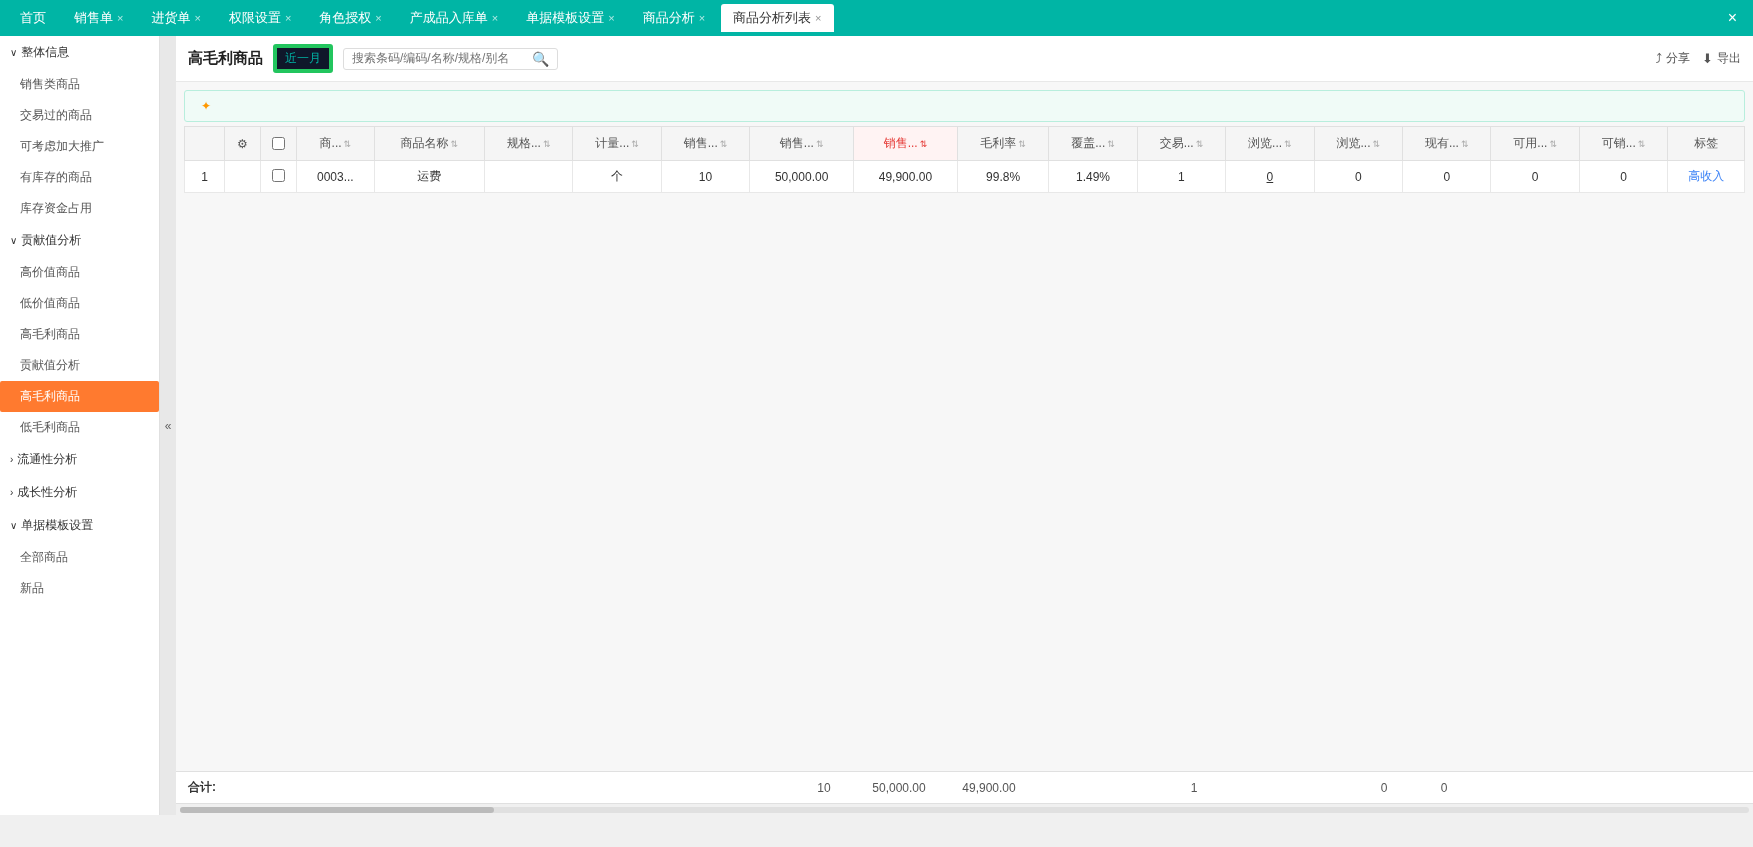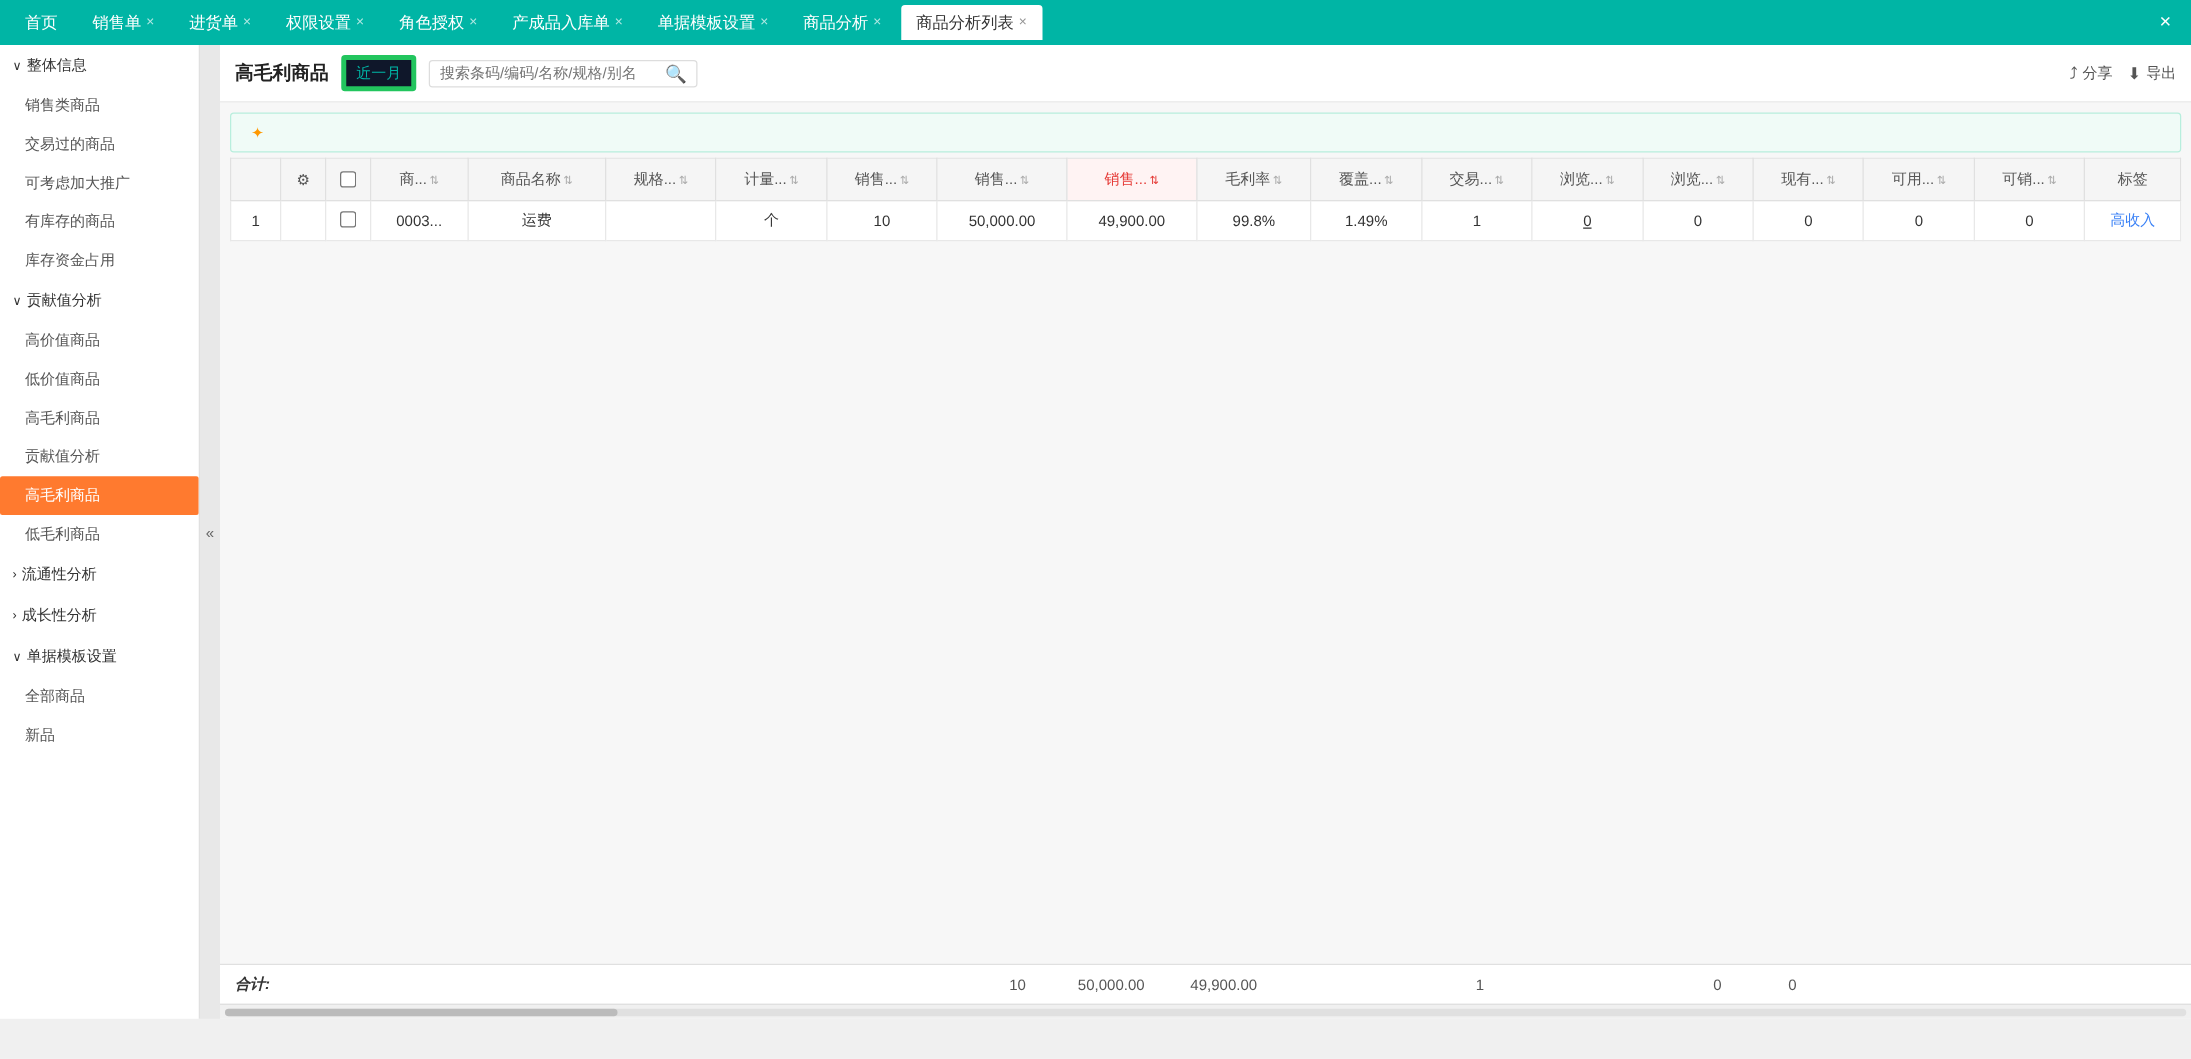--- a/index.html
+++ b/index.html
@@ -228,22 +228,21 @@
       display: flex;
       align-items: center;
       padding: 0 12px;
       font-size: 12px;
       color: #555;
       gap: 0;
     }
     .footer-label {
       font-weight: bold;
       color: #333;
-      margin-right: 8px;
-      font-style: italic;
+      margin-right: 18px;
     }
     .footer-cells {
       display: flex;
       flex: 1;
       align-items: center;
     }
     .footer-cell {
       text-align: center;
       padding: 0 6px;
       color: #555;

